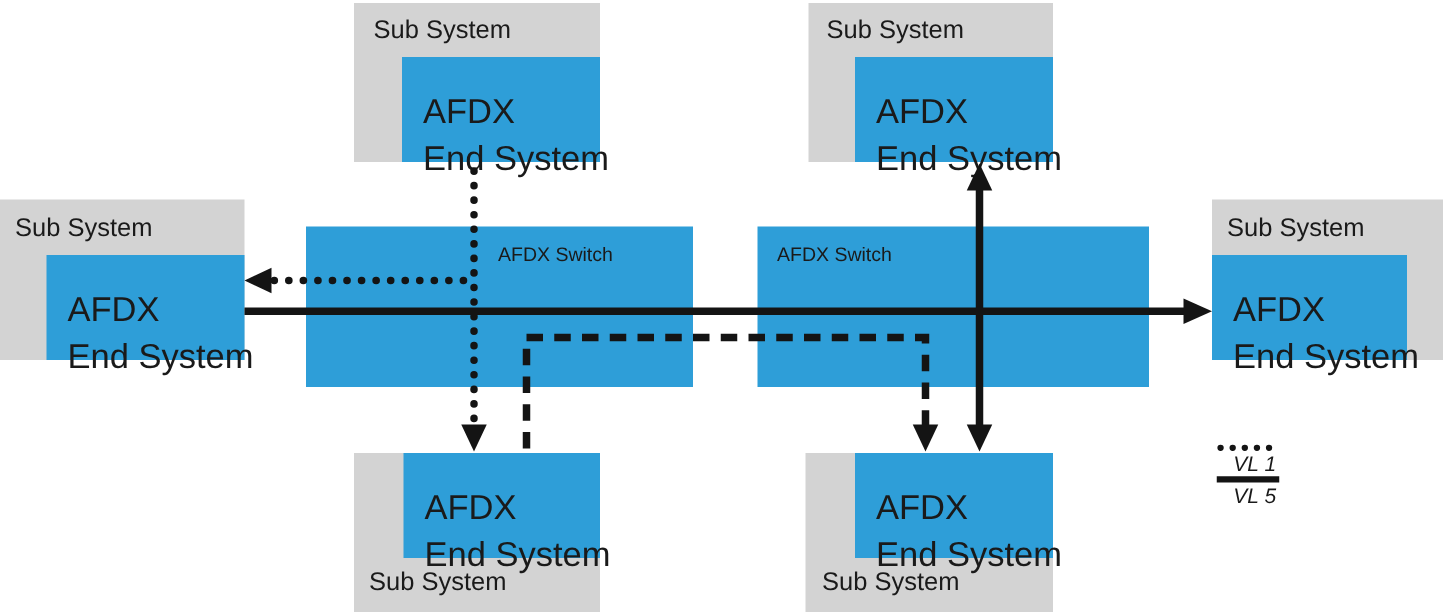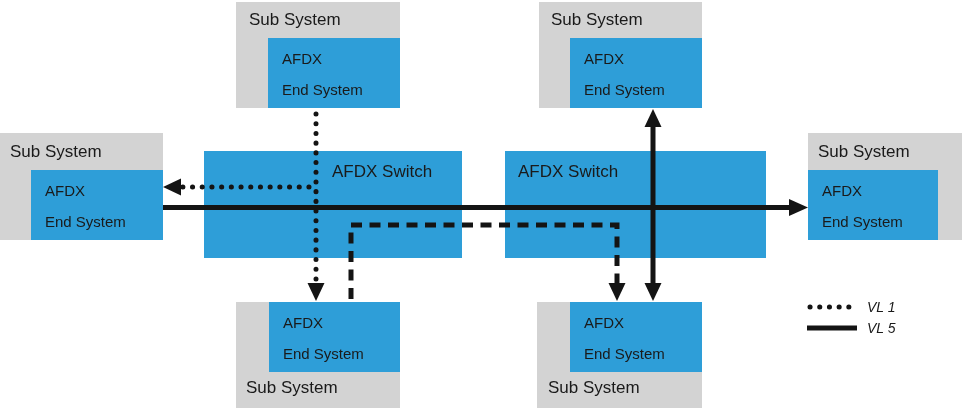--- a/index.html
+++ b/index.html
@@ -9,32 +9,32 @@
     --text:#1a1a1a;
   }
   html,body{margin:0;padding:0;background:#ffffff;}
   .stage{
     position:relative;width:970px;height:410px;overflow:hidden;
     font-family:"Liberation Sans", sans-serif;color:var(--text);
     background:#ffffff;
   }
   .sub{position:absolute;background:var(--gray);}
   .es{position:absolute;background:var(--blue);}
-  .es-text{position:absolute;left:14px;top:5px;font-size:15px;line-height:31px;white-space:nowrap;}
+  .es-text{position:absolute;left:14px;top:21px;font-size:23px;line-height:31px;white-space:nowrap;}
   .es-text span{display:block;}
   .sub-label{position:absolute;font-size:17px;line-height:20px;white-space:nowrap;}
   .switch{position:absolute;background:var(--blue);}
-  .switch-label{position:absolute;font-size:17px;white-space:nowrap;}
+  .switch-label{position:absolute;font-size:13px;white-space:nowrap;}
   svg.wires{position:absolute;left:0;top:0;pointer-events:none;}
   .vl1{stroke:var(--line);stroke-width:5;fill:none;stroke-dasharray:0.1 9.6;stroke-linecap:round;}
   .vl2{stroke:var(--line);stroke-width:5;fill:none;}
   .vl3{stroke:var(--line);stroke-width:5;fill:none;stroke-dasharray:11 7.5;}
   .arrow{fill:var(--line);stroke:none;}
   .legend{position:absolute;left:806px;top:296px;}
-  .legend-row{display:flex;align-items:center;height:21px;}
+  .legend-row{display:flex;align-items:center;height:21px;flex-direction:column;}
   .legend-label{margin-left:9px;font-size:14px;font-style:italic;white-space:nowrap;}
 </style>
 </head>
 <body>
 
 <div class="stage">
 
   <div class="sub" style="left:236px;top:2px;width:164px;height:106px;"></div>
   <div class="sub-label" style="left:249px;top:10px;">Sub System</div>
   <div class="es" style="left:268px;top:38px;width:132px;height:70px;">

